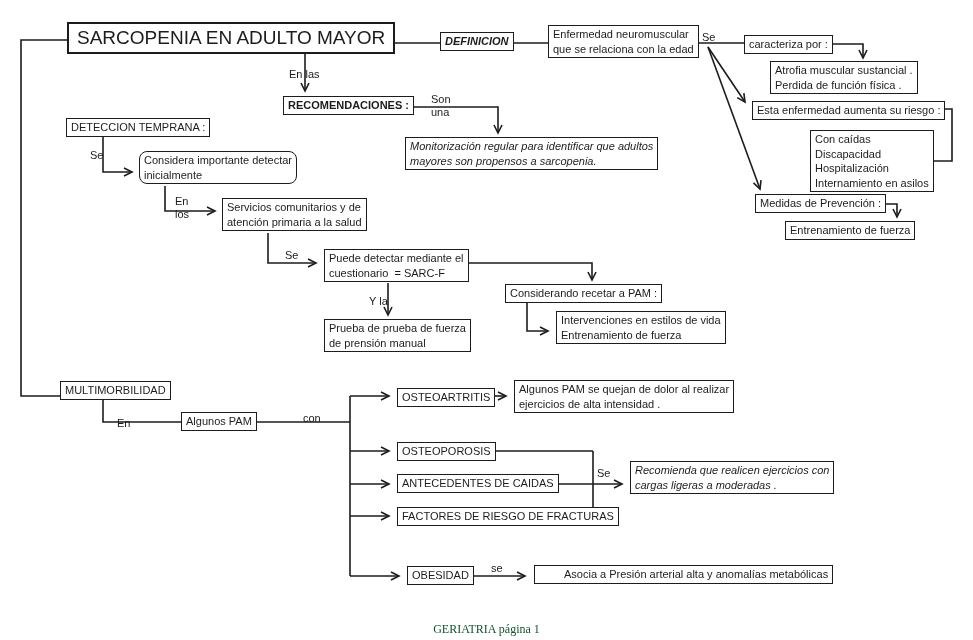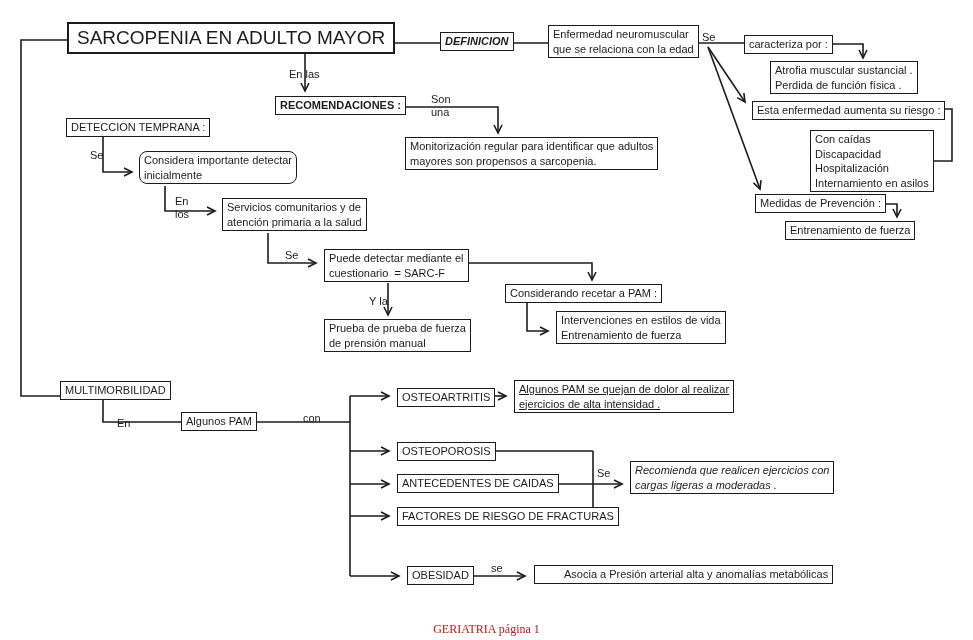--- a/index.html
+++ b/index.html
@@ -7,21 +7,21 @@
           font-family:"Liberation Sans",sans-serif;color:#1c1c1c;}
   svg.wires{position:absolute;left:0;top:0;width:973px;height:640px;}
   svg.wires path{fill:none;stroke:#1c1c1c;stroke-width:1.6;}
   .node{position:absolute;border:1.5px solid #1c1c1c;background:#ffffff;
         padding:1px 4px;font-size:11px;line-height:1.32;white-space:pre;}
   .node.title{font-size:19px;line-height:1.25;padding:2px 8px;border-width:2px;}
   .node.bold{font-weight:bold;}
   .node.bolditalic{font-weight:bold;font-style:italic;}
   .lbl{position:absolute;font-size:11px;line-height:1.15;white-space:pre;color:#1c1c1c;}
   .footer{position:absolute;left:0;right:0;top:622px;text-align:center;
-          font-family:"Liberation Serif",serif;font-size:12px;color:#b91c1c;}
+          font-family:"Liberation Serif",serif;font-size:12px;color:#14532d;}
 </style>
 </head>
 <body>
 
 <div id="canvas">
 
   <svg class="wires" viewBox="0 0 973 640">
     <defs>
       <marker id="ah" markerWidth="14" markerHeight="14" refX="9" refY="5" orient="auto" markerUnits="userSpaceOnUse">
         <path d="M1,1 L9,5 L1,9"></path>
@@ -69,39 +69,39 @@
   <div class="node" style="left:744px;top:35px;">caracteriza por :</div>
   <div class="node" style="left:770px;top:61px;">Atrofia muscular sustancial .
 Perdida de función física .</div>
   <div class="node" style="left:752px;top:101px;">Esta enfermedad aumenta su riesgo :</div>
   <div class="node" style="left:778px;top:130px;margin-left:32px;">Con caídas
 Discapacidad
 Hospitalización
 Internamiento en asilos</div>
   <div class="node" style="left:755px;top:194px;">Medidas de Prevención :</div>
   <div class="node" style="left:785px;top:221px;">Entrenamiento de fuerza</div>
-  <div class="node bold" style="left:275px;top:96px;text-align:center;">RECOMENDACIONES :</div>
-  <div class="node" style="left:405px;top:137px;">Monitorización regular para identificar que adultos
+  <div class="node bold" style="left:283px;top:96px;text-align:center;">RECOMENDACIONES :</div>
+  <div class="node" style="left:405px;top:137px;font-style:italic;">Monitorización regular para identificar que adultos
 mayores son propensos a sarcopenia.</div>
   <div class="node" style="left:66px;top:118px;">DETECCION TEMPRANA :</div>
   <div class="node" style="left:139px;top:151px;border-radius:8px;">Considera importante detectar
 inicialmente</div>
   <div class="node" style="left:222px;top:198px;">Servicios comunitarios y de
 atención primaria a la salud</div>
   <div class="node" style="left:324px;top:249px;">Puede detectar mediante el
 cuestionario  = SARC-F</div>
   <div class="node" style="left:324px;top:319px;">Prueba de prueba de fuerza
 de prensión manual</div>
   <div class="node" style="left:505px;top:284px;">Considerando recetar a PAM :</div>
   <div class="node" style="left:556px;top:311px;">Intervenciones en estilos de vida
 Entrenamiento de fuerza</div>
   <div class="node" style="left:60px;top:381px;">MULTIMORBILIDAD</div>
   <div class="node" style="left:181px;top:412px;">Algunos PAM</div>
   <div class="node" style="left:397px;top:388px;">OSTEOARTRITIS</div>
-  <div class="node" style="left:514px;top:380px;text-decoration:underline;">Algunos PAM se quejan de dolor al realizar
+  <div class="node" style="left:514px;top:380px;">Algunos PAM se quejan de dolor al realizar
 ejercicios de alta intensidad .</div>
   <div class="node" style="left:397px;top:442px;">OSTEOPOROSIS</div>
   <div class="node" style="left:397px;top:474px;">ANTECEDENTES DE CAIDAS</div>
   <div class="node" style="left:397px;top:507px;">FACTORES DE RIESGO DE FRACTURAS</div>
   <div class="node" style="left:630px;top:461px;font-style:italic;">Recomienda que realicen ejercicios con
 cargas ligeras a moderadas .</div>
   <div class="node" style="left:407px;top:566px;">OBESIDAD</div>
   <div class="node" style="left:534px;top:565px;padding-left:29px;">Asocia a Presión arterial alta y anomalías metabólicas</div>
 
   <span class="lbl" style="left:289px;top:68px;">En las</span>

